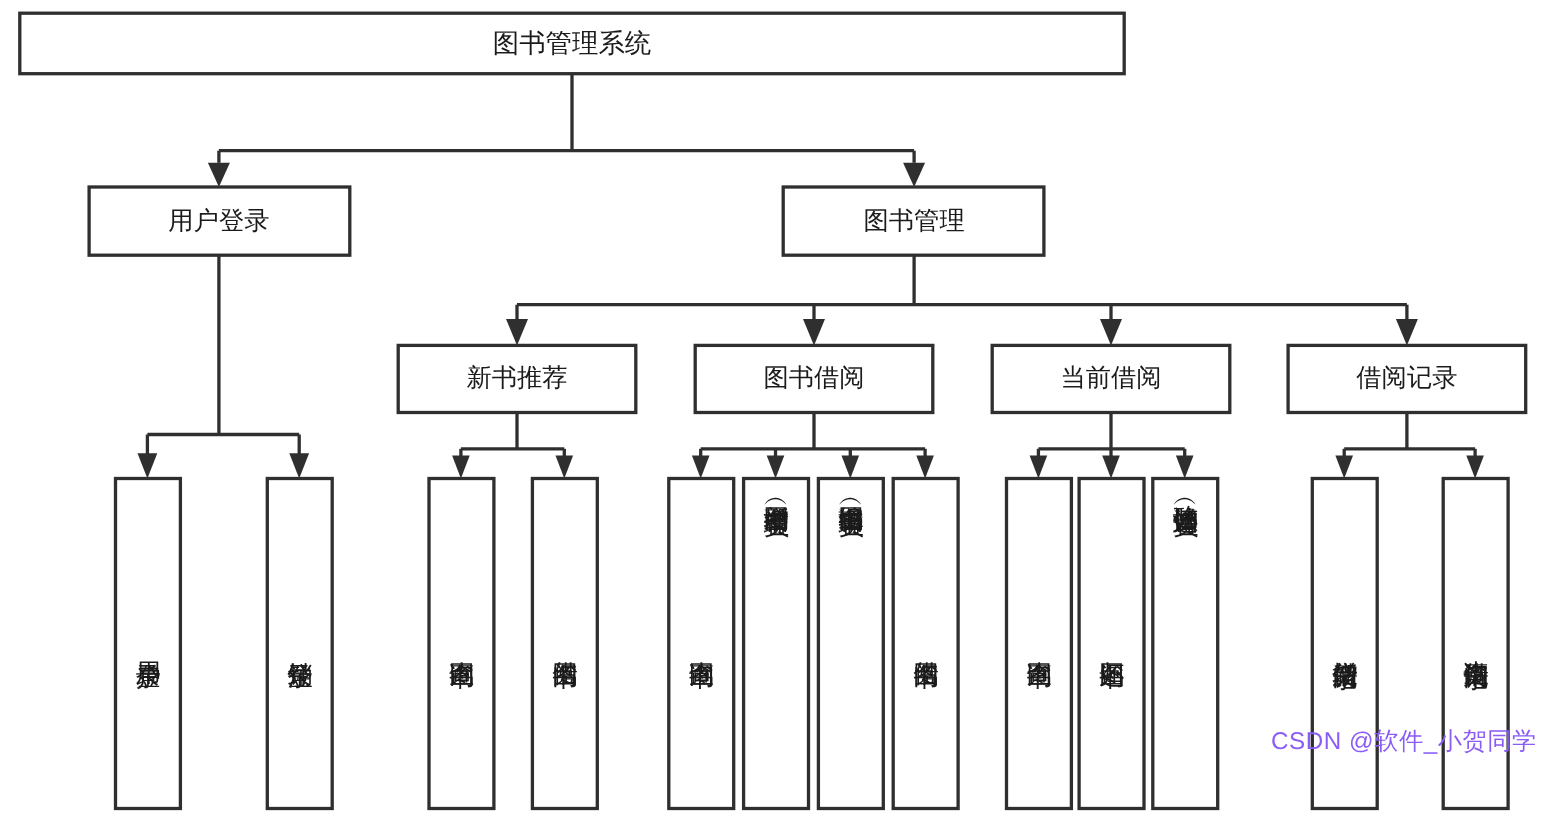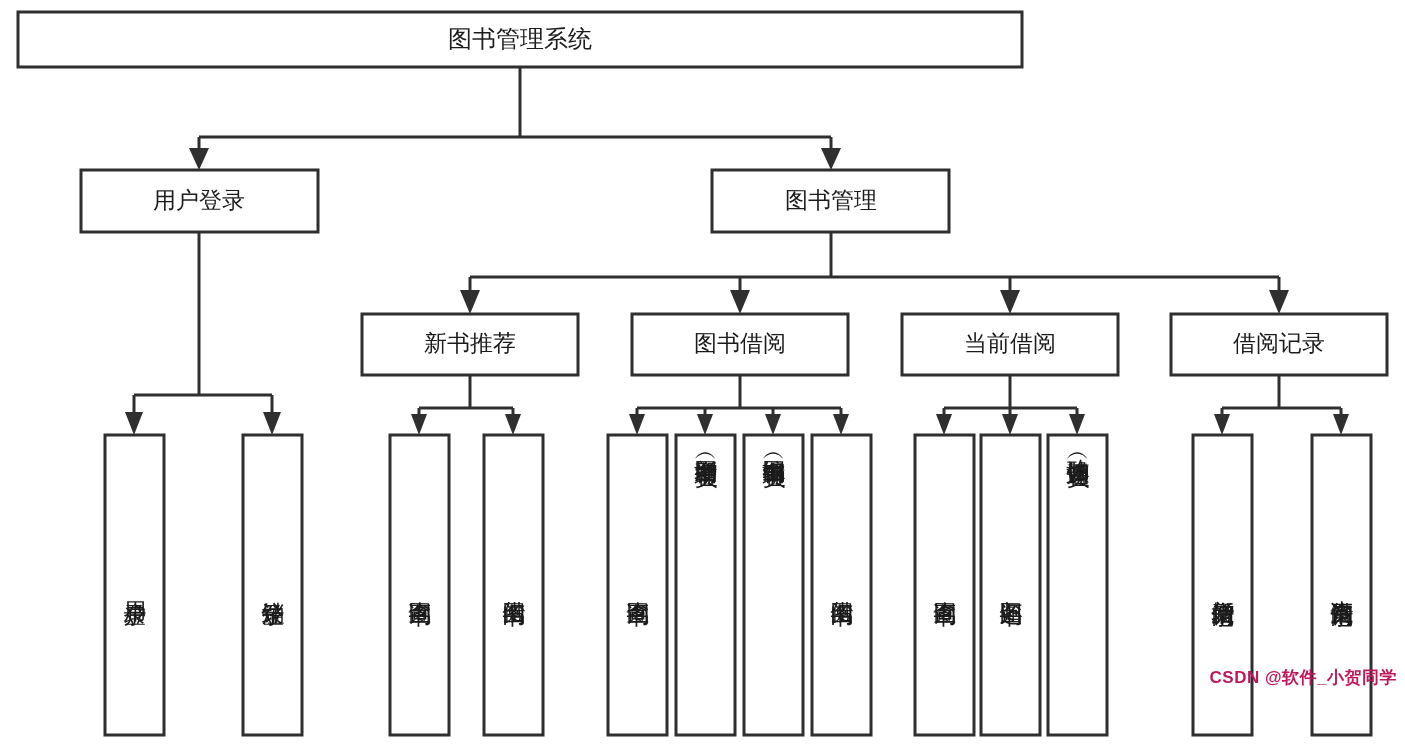--- a/index.html
+++ b/index.html
@@ -70,25 +70,24 @@
     color: #1b1b1b;
     letter-spacing: 1px;
     white-space: nowrap;
     text-align: center;
   }
   .watermark {
     position: absolute;
     right: 8px;
     bottom: 6px;
     font-family: "Liberation Sans", "DejaVu Sans", sans-serif;
-    font-size: 17px;
-    color: #be185d;
+    font-size: 22px;
+    color: #8b5cf6;
     letter-spacing: 0.5px;
     white-space: nowrap;
-    font-weight: bold;
   }
 </style>
 </head>
 <body>
 
 <div id="diagram-root">
 
   <svg class="flowchart" viewBox="0 0 1405 747" xmlns="http://www.w3.org/2000/svg">
 
     <g>

